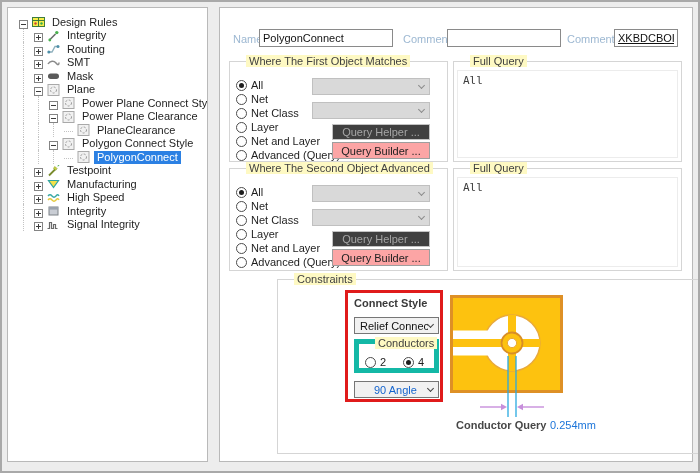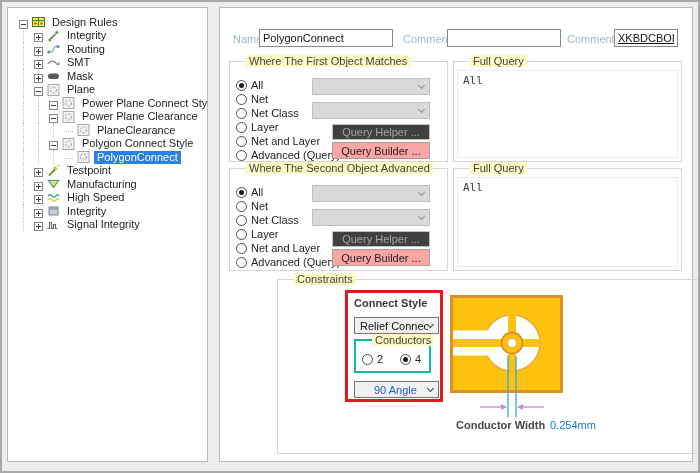--- a/index.html
+++ b/index.html
@@ -55,21 +55,21 @@
   .btn { position:absolute; display:flex; align-items:center; justify-content:center;
          background:#fca5a5; border:1px solid #9e9e9e; color:#222; }
   .btn.disabled { background:#404040; border-color:#c3c3c3; color:#a5a5a5; }
 
   .fqinner { position:absolute; inset:8px 3px 3px 3px; border:1px solid #ececec; background:#fff;
              font-family:"DejaVu Sans Mono","Liberation Mono",monospace; font-size:11px; color:#3d3d3d; padding:3px 5px; }
 
   
   .redpanel { position:absolute; left:67px; top:10px; width:98px; height:112px; border:3px solid #e01b1b; background:#fff; }
   .cs-title { position:absolute; left:6px; top:4px; font-weight:bold; color:#3a3a3a; }
-  .cgroup { position:absolute; left:6px; top:46px; width:77px; height:34px; border:2px solid #14b8a6; }
+  .cgroup { position:absolute; left:6px; top:46px; width:85px; height:34px; border:5px solid #14b8a6; }
   .graphic { position:absolute; left:172px; top:15px; }
   .cwlabel { position:absolute; left:178px; top:139px; font-weight:bold; color:#474747; }
   .cwvalue { position:absolute; left:272px; top:139px; color:#1b74d9; }
 </style>
 </head>
 <body>
 
 <div class="tree-panel">
 
   <div class="trow">
@@ -411,18 +411,18 @@
         <circle cx="62" cy="48" r="10.5" fill="#fdc20f" stroke="#d88e26" stroke-width="1.8"></circle>
         <circle cx="62" cy="48" r="4.6" fill="#ffffff" stroke="#e8a93c" stroke-width="1"></circle>
         <line x1="58" y1="61" x2="58" y2="122" stroke="#29a9e1" stroke-width="1.3"></line>
         <line x1="66" y1="61" x2="66" y2="122" stroke="#29a9e1" stroke-width="1.3"></line>
         <line x1="30" y1="112" x2="51" y2="112" stroke="#c78fdb" stroke-width="1.4"></line>
         <polygon points="51,108.8 57,112 51,115.2" fill="#c78fdb"></polygon>
         <line x1="94" y1="112" x2="73" y2="112" stroke="#c78fdb" stroke-width="1.4"></line>
         <polygon points="73,108.8 67,112 73,115.2" fill="#c78fdb"></polygon>
       </svg>
     </div>
-    <span class="cwlabel">Conductor Width</span>
+    <span class="cwlabel">Conductor Query</span>
     <span class="cwvalue">0.254mm</span>
   </div>
 </div>
 
 <div class="frame"></div>
 
 </body></html>

